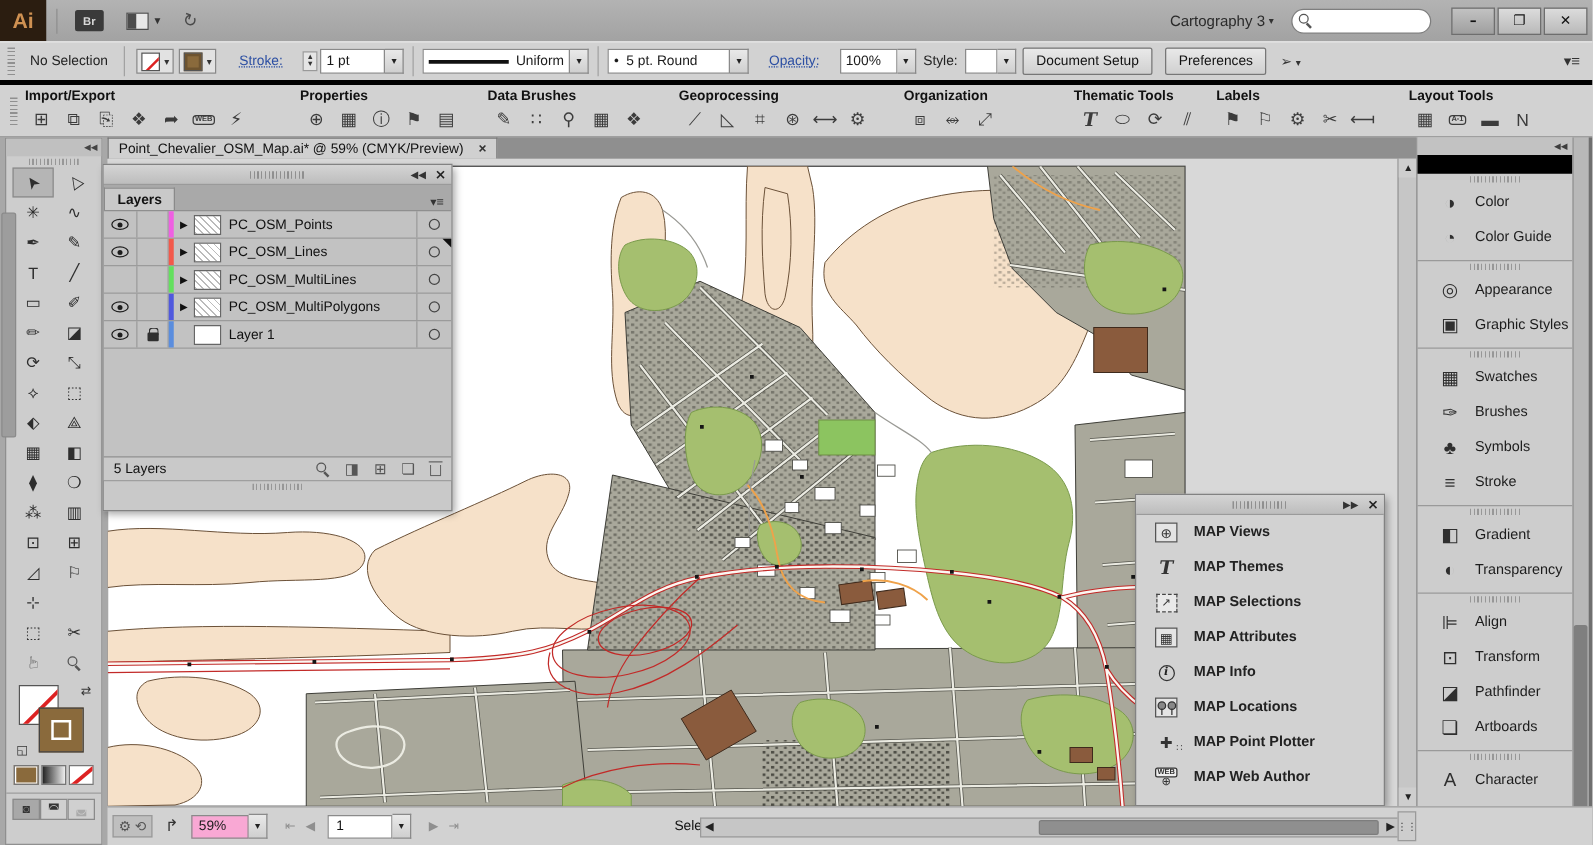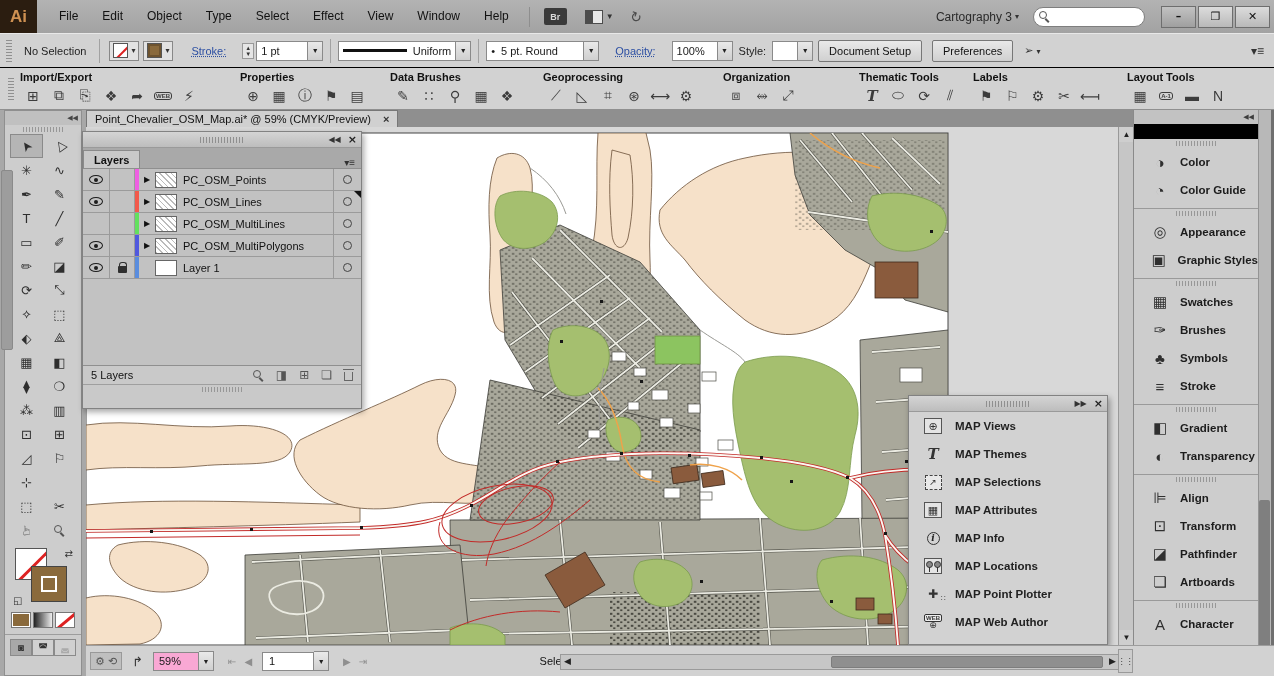--- a/index.html
+++ b/index.html
@@ -18,21 +18,21 @@
   #arrange-icon::before{content:"";position:absolute;left:0;top:0;width:7px;height:12px;background:#4c4c4c;}
   .dd-arrow{font-size:8px;color:#333;margin-left:3px;}
   #sync-icon{margin-left:16px;font-size:14px;color:#4a4a4a;transform:rotate(20deg);}
   #workspace{margin-left:auto;display:flex;align-items:center;color:#2a2a2a;font-size:12px;}
   #searchbox{width:112px;height:20px;background:#fff;border:1px solid #7e7e7e;border-radius:10px;margin-left:14px;display:flex;align-items:center;padding-left:5px;}
   #win-controls{display:flex;margin-left:14px;margin-right:4px;}
   .winbtn{width:35px;height:22px;border:1px solid #6e6e6e;background:linear-gradient(#dcdcdc,#b9b9b9);display:flex;align-items:center;justify-content:center;font:bold 11px "DejaVu Sans",sans-serif;color:#111;margin-left:2px;}
   .winbtn.min{background:linear-gradient(#c2c2c2,#9f9f9f);}
 
   
-  #controlbar{position:absolute;left:0;top:33px;width:1274px;height:35px;background:#d2d2d2;border-top:1px solid #e8e8e8;border-bottom:1px solid #000000;display:flex;align-items:center;}
+  #controlbar{position:absolute;left:0;top:33px;width:1274px;height:35px;background:#d2d2d2;border-top:1px solid #e8e8e8;border-bottom:4px solid #000000;display:flex;align-items:center;}
   .vgrip{width:6px;height:22px;background-image:repeating-linear-gradient(#909090 0 1px,transparent 1px 3px);margin:0 6px;}
   .cb-label{color:#222;margin:0 6px;}
   .cb-link{color:#2c4fa3;text-decoration:underline;text-decoration-style:dotted;margin:0 16px;}
   .cb-sep{width:1px;height:24px;background:#a2a2a2;margin:0 7px;}
   .swatchbtn{display:flex;align-items:center;border:1px solid #888;background:#e2e2e2;height:20px;padding:0 3px;margin:0 2px;}
   .sw-none{width:15px;height:15px;background:#fff;border:1px solid #555;position:relative;overflow:hidden;}
   .sw-none::before{content:"";position:absolute;left:-3px;top:6px;width:26px;height:2px;background:#d22;transform:rotate(-45deg);}
   .sw-fill{width:15px;height:15px;background:#8a6a3c;border:1px solid #555;box-shadow:inset 0 0 0 2px #6e5430;}
   .spinner{display:flex;flex-direction:column;font-size:6px;line-height:6px;color:#333;border:1px solid #999;background:#e5e5e5;padding:1px 2px;margin-right:2px;}
   .cb-field{height:20px;background:#fff;border:1px solid #8a8a8a;display:flex;align-items:center;padding:0 4px;}
@@ -137,21 +137,21 @@
   .plusdots{position:relative;font-size:12px;}
   .plusdots::after{content:"∷";position:absolute;right:-8px;bottom:-2px;font-size:8px;color:#555;}
 
   
   #rightdock{position:absolute;left:1133px;top:110px;width:125px;height:566px;background:#cdcdcd;border-left:1px solid #8a8a8a;}
   #dock-collapse{height:14px;display:flex;align-items:center;justify-content:flex-end;padding-right:4px;color:#3d3d3d;font-size:7px;background:#c2c2c2;}
   #dock-black{height:15px;background:#000;}
   .dock-group{border-bottom:1px solid #9a9a9a;padding-bottom:4px;}
   .dock-item{height:28px;display:flex;align-items:center;padding-left:14px;}
   .dock-icon{width:24px;height:22px;display:flex;align-items:center;justify-content:center;font-size:15px;color:#2f2f2f;margin-right:8px;}
-  .dock-label{font-weight:bold;color:#1c1c1c;font-size:11.5px;white-space:nowrap;text-align:center;}
+  .dock-label{font-weight:normal;color:#1c1c1c;font-size:11.5px;white-space:nowrap;text-align:center;}
   #dock-scroll{position:absolute;left:1258px;top:110px;width:13px;height:566px;background:#b8b8b8;border-left:1px solid #949494;}
   #dock-thumb{position:absolute;left:1259px;top:500px;width:11px;height:176px;background:#7f7f7f;border-radius:2px;}
   #edge-sliver{position:absolute;left:1271px;top:110px;width:3px;height:566px;background:#6f6f6f;}
 
   
   #statusbar{position:absolute;left:86px;top:645px;width:1188px;height:31px;background:#d2d2d2;border-top:1px solid #9d9d9d;display:flex;align-items:center;}
   #status-quick{display:flex;align-items:center;background:#bfbfbf;border:1px solid #999;height:18px;padding:0 4px;margin-left:4px;color:#555;gap:3px;font-size:11px;}
   #share-icon{margin:0 10px;font-size:13px;color:#333;}
   #zoom-field{width:46px;height:19px;background:#f9a8d4;border:1px solid #8a8a8a;display:flex;align-items:center;padding-left:5px;}
   .nav{display:flex;align-items:center;margin-left:14px;color:#8f8f8f;gap:8px;font-size:10px;}
@@ -173,31 +173,20 @@
   .mag::before{content:"";position:absolute;left:0;top:0;width:6px;height:6px;border:1.6px solid #555;border-radius:50%;}
   .mag::after{content:"";position:absolute;left:7px;top:7px;width:4.5px;height:1.8px;background:#555;transform:rotate(45deg);transform-origin:0 0;}
   .trash{position:relative;width:9px;height:9px;border:1.3px solid #666;border-top:none;border-radius:0 0 1px 1px;margin-top:3px;}
   .trash::before{content:"";position:absolute;left:-2px;right:-2px;top:-3.5px;height:1.6px;background:#666;}
 </style>
 </head>
 <body>
 
 <div id="menubar">
   <div id="ai-logo">Ai</div>
-  <div id="menus">
-      <div class="menu">File</div>
-      <div class="menu">Edit</div>
-      <div class="menu">Object</div>
-      <div class="menu">Type</div>
-      <div class="menu">Select</div>
-      <div class="menu">Effect</div>
-      <div class="menu">View</div>
-      <div class="menu">Window</div>
-      <div class="menu">Help</div>
-    </div>
   <div class="mb-sep"></div>
   <div id="br-badge">Br</div>
   <div id="arrange-icon"></div>
   <span class="dd-arrow">▼</span>
   <div id="sync-icon">↻</div>
   <div id="workspace">
     <span>Cartography 3</span>
     <span class="dd-arrow">▾</span>
   </div>
   <div id="searchbox">

